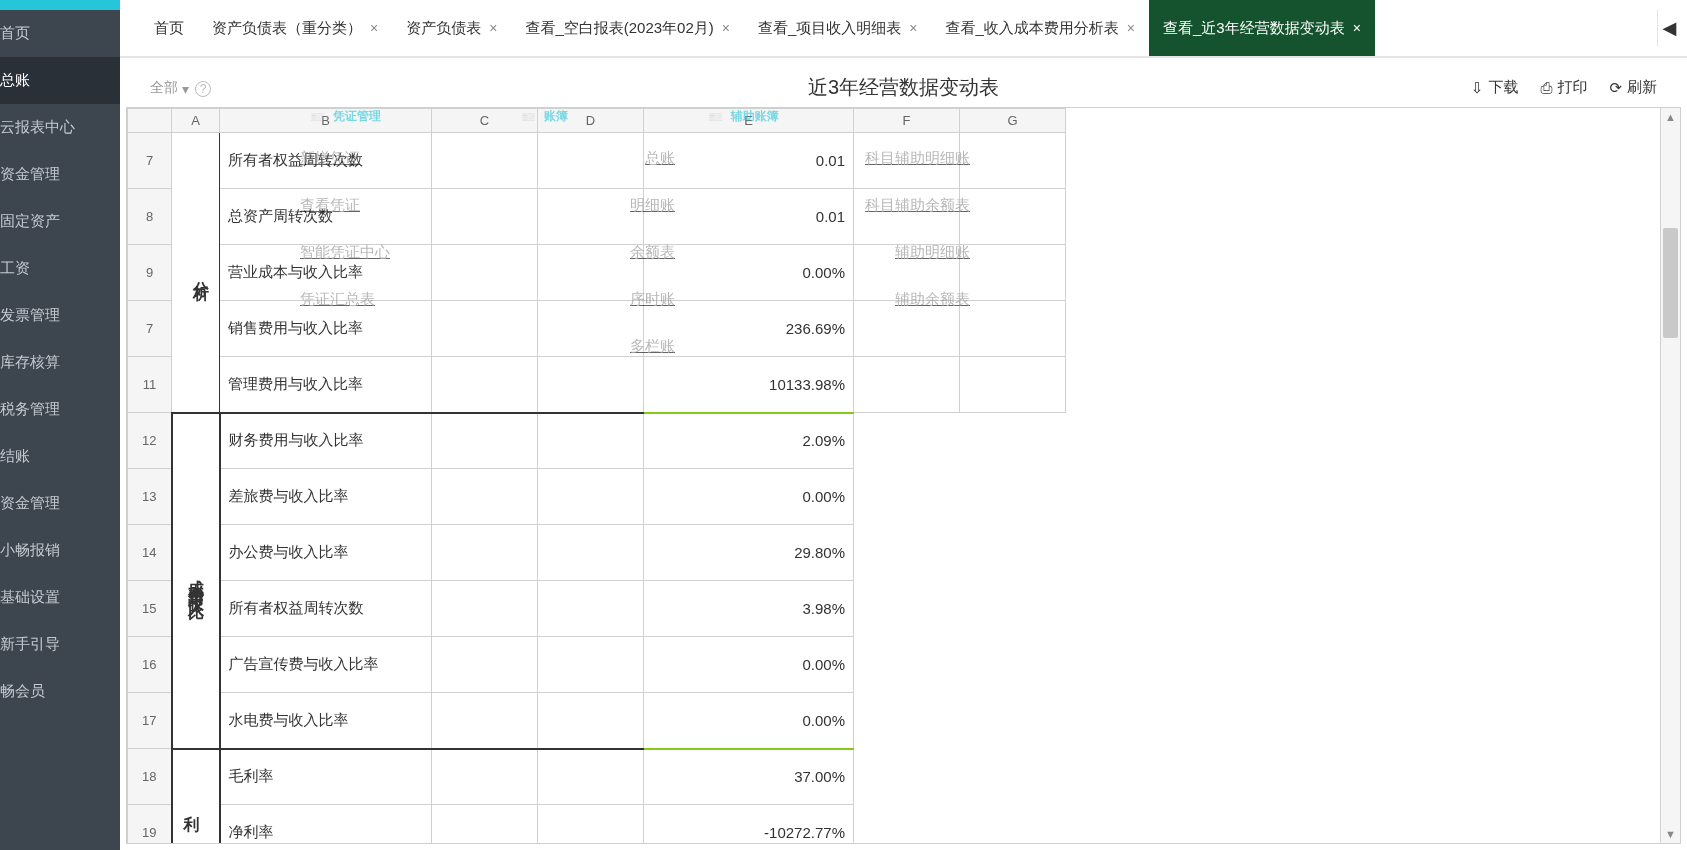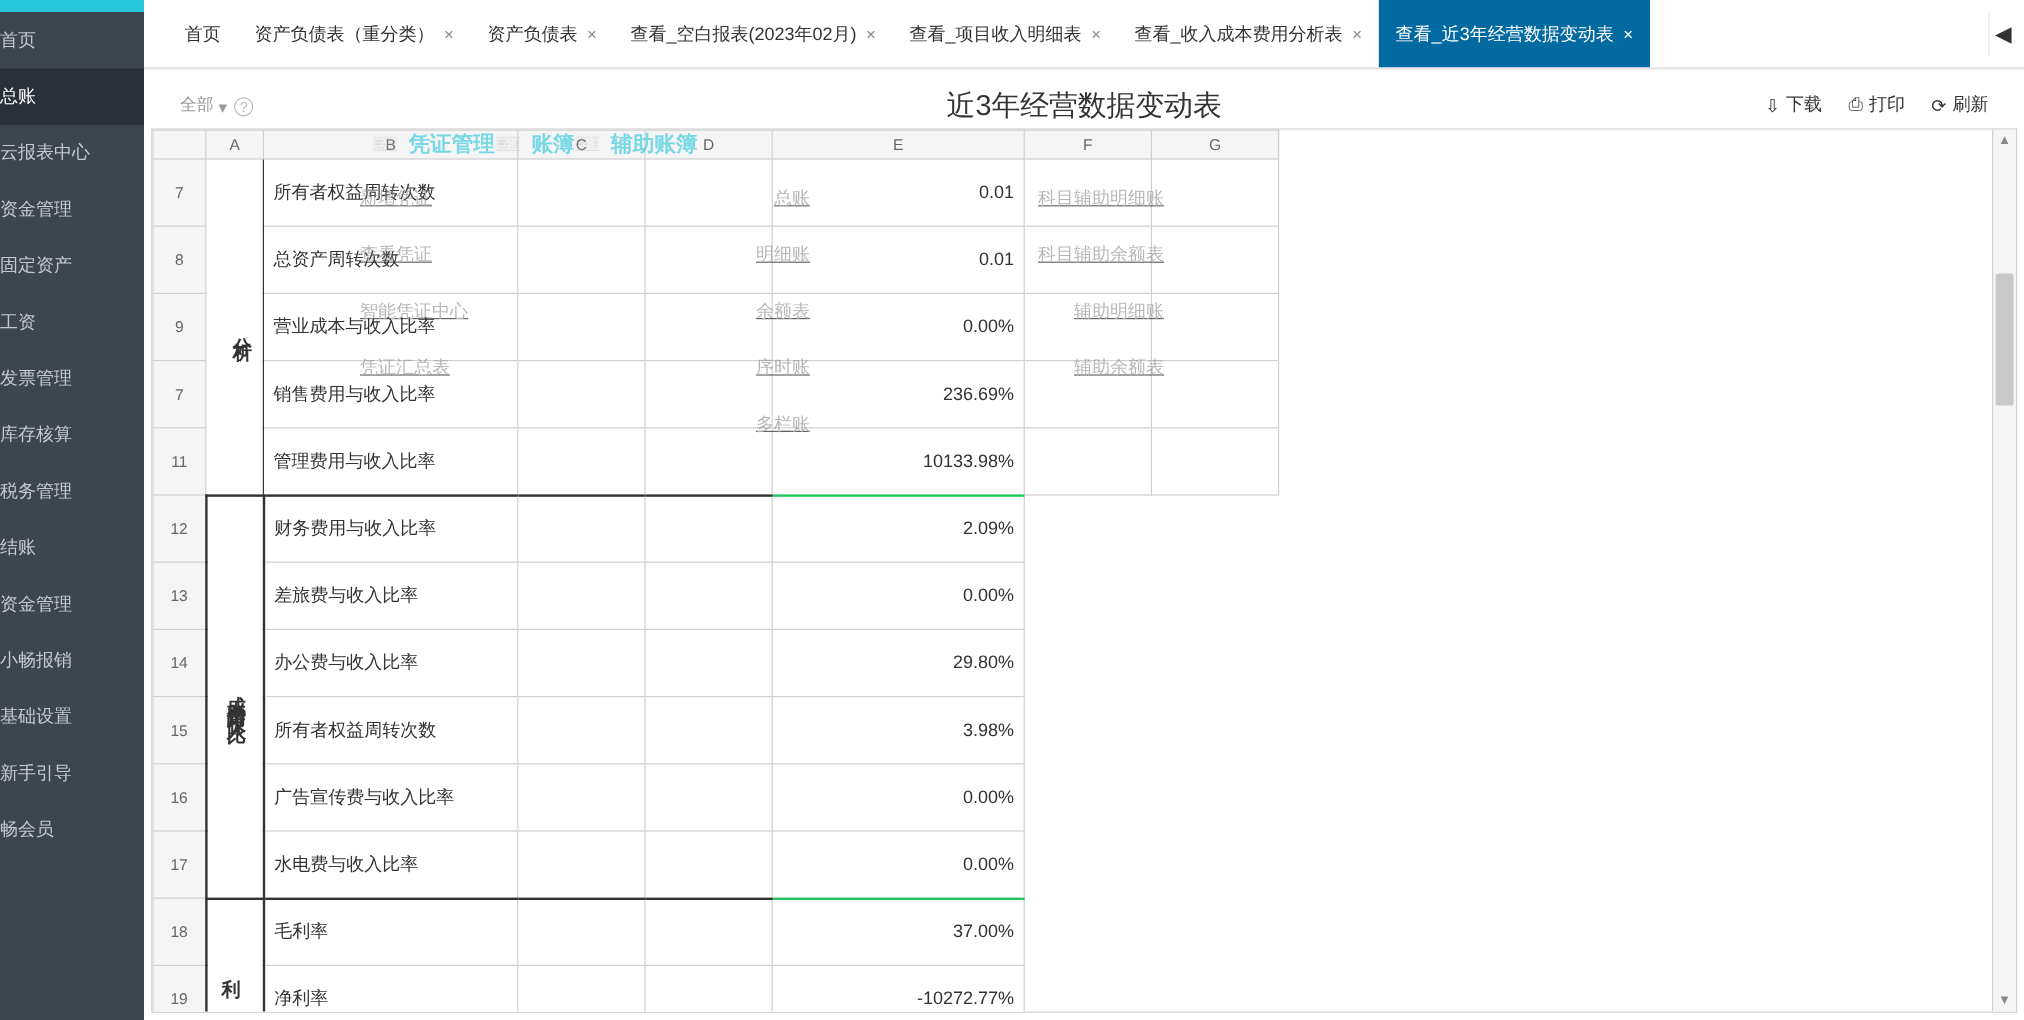--- a/index.html
+++ b/index.html
@@ -8,30 +8,30 @@
     .sidebar { width: 120px; background: #3d464f; height: 100%; color: #c5cad0; font-size: 15px; }
     .sidebar-top { height: 10px; background: #26c6da; }
     .sidebar-item { padding: 14px 0 14px 0; cursor: pointer; text-align: left; padding-left: 0; }
     .sidebar-item.active { background: #2a3038; color: #fff; }
     .sidebar-item span { padding-left: 0; }
     
     .main { flex: 1; display: flex; flex-direction: column; height: 100%; position: relative; }
     
     .tabs-bar { height: 58px; display: flex; align-items: center; border-bottom: 2px solid #e5e5e5; padding-left: 20px; position: relative; }
     .tab { padding: 0 14px; height: 100%; display: flex; align-items: center; font-size: 15px; color: #333; cursor: pointer; white-space: nowrap; }
-    .tab.active { background: #0369a1; color: #fff; }
+    .tab.active { background: #14532d; color: #fff; }
     .tab .close { margin-left: 8px; font-size: 14px; color: #888; }
     .tab.active .close { color: #fff; }
     .tabs-nav { position: absolute; right: 6px; top: 50%; transform: translateY(-50%); display: flex; align-items: center; }
     .tabs-nav-btn { width: 24px; height: 36px; display: flex; align-items: center; justify-content: center; cursor: pointer; color: #333; font-size: 18px; border-left: 1px solid #e5e5e5;}
     
     .page-header { display: flex; align-items: center; padding: 20px 30px 10px 30px; position: relative; }
     .filter-label { color: #999; font-size: 14px; display: flex; align-items: flex-end; }
     .filter-label .help { margin-left: 6px; color: #bbb; border: 1px solid #bbb; border-radius: 50%; width: 16px; height: 16px; display: inline-flex; align-items: center; justify-content: center; font-size: 12px; }
-    .report-title { position: absolute; left: 50%; transform: translateX(-50%); font-size: 24px; color: #333; }
+    .report-title { position: absolute; left: 50%; transform: translateX(-50%); font-size: 20px; color: #333; }
     .toolbar { margin-left: auto; display: flex; gap: 22px; align-items: center; color: #333; font-size: 15px; }
     .toolbar-btn { display: flex; align-items: center; gap: 5px; cursor: pointer; }
     
     .sheet-wrap { flex: 1; margin: 0 6px 6px 6px; border: 1px solid #d0d0d0; position: relative; overflow: hidden; }
     .sheet-scroll { position: absolute; inset: 0; }
     
     table.sheet { border-collapse: collapse; table-layout: fixed; font-size: 15px; color: #333; }
     table.sheet th, table.sheet td { border: 1px solid #d0d0d0; background: #fff; }
     table.sheet .corner { width: 44px; height: 24px; background: #f5f5f5; }
     table.sheet thead th { height: 24px; background: #f5f5f5; font-weight: normal; text-align: center; color: #666; font-size: 13px; }
@@ -48,30 +48,30 @@
     
     td.cat { text-align: center; font-weight: bold; writing-mode: vertical-rl; letter-spacing: 4px; font-size: 16px; padding: 6px 4px; }
     td.cat.analysis { border-left: none; border-top: none; border-right: 1px solid #333; border-bottom: 1px solid #333; font-weight: bold;}
     td.cat.thick { border: 2px solid #333; }
     td.cat.thick-partial { border-left: 2px solid #333; border-right: 2px solid #333; border-top: 2px solid #333; }
     td.label { border-right: 1px solid #333; border-bottom: 1px solid #333; border-top: 1px solid #333; padding-left: 10px;}
     td.label.firstthick { border-top: 2px solid #333; }
     td.mid { border-bottom: 1px solid #333; border-top: 1px solid #333; }
     td.mid.firstthick { border-top: 2px solid #333;}
     td.val { text-align: right; border-right: 2px solid #333; border-bottom: 1px solid #333; border-top: 1px solid #333; padding-right: 10px; }
-    td.val.firstthick { border-top: 2px solid #22c55e;}
+    td.val.firstthick { border-top: 2px solid #84cc16;}
     td.outer { border-right: 2px solid #333; border-bottom: 1px solid #333; border-top: 1px solid #333; background: #fff; }
     
     .vbar { position: absolute; right: 0; top: 0; bottom: 0; width: 20px; background: #f5f5f5; border-left: 1px solid #d0d0d0; }
     .vbar-thumb { position: absolute; left: 2px; right: 2px; background: #c9c9c9; border-radius: 2px; }
     .vbar-up { position: absolute; left:0; right:0; top:0; height:18px; display:flex; align-items:center; justify-content:center; color:#888; font-size:11px;}
     .vbar-down { position: absolute; left:0; right:0; bottom:0; height:18px; display:flex; align-items:center; justify-content:center; color:#888; font-size:11px;}
     
     .ghost-menu { position: absolute; left: 180px; top: 100px; width: 670px; pointer-events: none; opacity: 0.6; }
-    .ghost-menu .tabs { display: flex; align-items: center; padding: 8px 0 8px 10px; color: #26c6da; font-size: 18px; font-weight: bold;}
+    .ghost-menu .tabs { display: flex; align-items: center; gap: 140px; padding: 8px 0 8px 10px; color: #26c6da; font-size: 12px; font-weight: bold;}
     .ghost-menu .tabs .gt { display:flex; align-items:center; gap:8px; }
     .ghost-menu .mi-col { display: flex; justify-content: space-between; text-decoration: underline; }
     .ghost-menu .mi-left, .ghost-menu .mi-mid, .ghost-menu .mi-right { display: flex; flex-direction: column; gap: 28px; font-size: 15px; color: #888; padding-top: 16px;}
     .ghost-menu .mi-left { width: 120px;}
     .ghost-menu .mi-mid { width: 120px; align-items: flex-end;}
     .ghost-menu .mi-right { width: 160px; align-items: flex-end;}
     
     .ticket-icon::before { content: "🎫"; filter: grayscale(1) opacity(0.3); }
   </style>
 </head>

